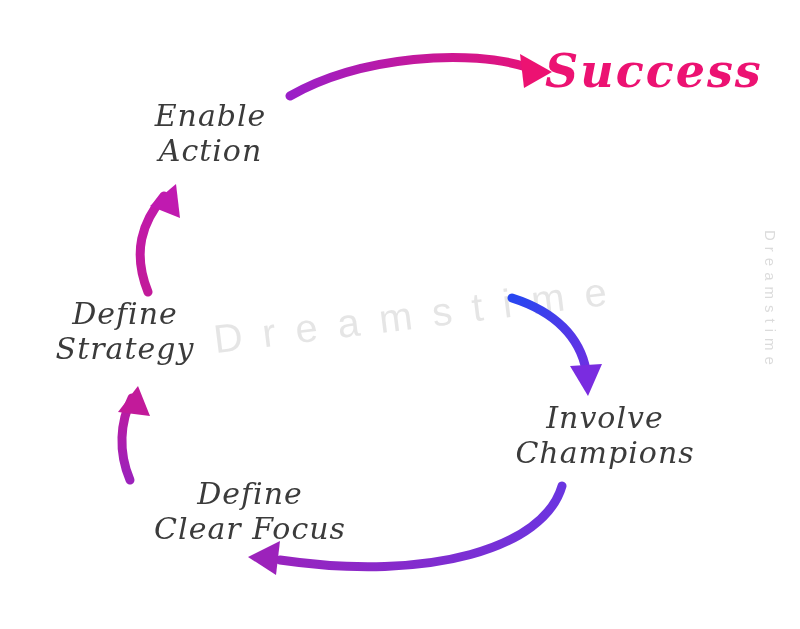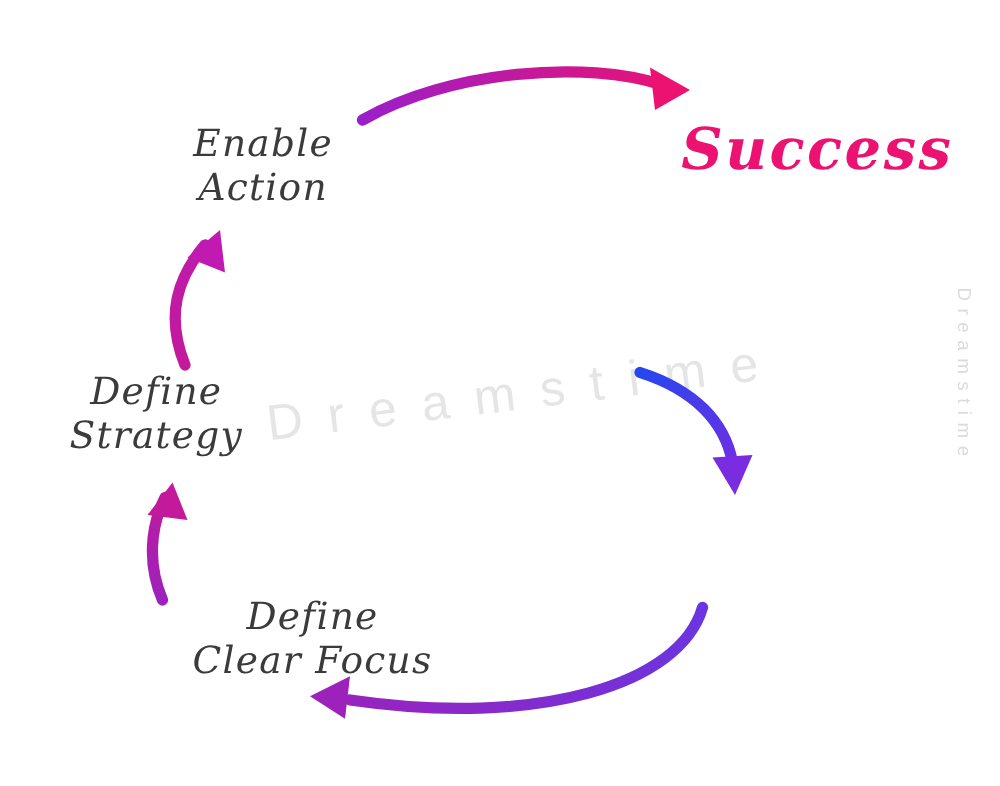--- a/index.html
+++ b/index.html
@@ -29,21 +29,21 @@
     color:#ec1272;
     letter-spacing:2px;
     white-space:nowrap;
     text-align:left;
   }
   .node.enable-action{left:118px;top:98px;width:185px;text-align:center;}
   .node.highlight-discontent{left:395px;top:212px;width:240px;}
   .node.define-strategy{left:35px;top:296px;width:180px;}
   .node.involve-champions{left:500px;top:400px;width:210px;}
   .node.define-clear-focus{left:135px;top:476px;width:230px;}
-  .node.success{left:545px;top:44px;margin-top:48px;}
+  .node.success{left:545px;top:44px;}
   .watermark-diagonal{
     position:absolute;
     left:160px;top:292px;width:520px;
     transform:rotate(-7deg);
     font-size:40px;
     letter-spacing:20px;
     color:rgba(110,110,110,0.18);
     font-family:"Liberation Sans", sans-serif;
     text-align:center;
     pointer-events:none;
@@ -115,16 +115,18 @@
       <path d="M148,292 C132,252 142,222 164,196" fill="none" stroke="url(#gradStratEnable)" stroke-width="9" stroke-linecap="round"></path>
       <polygon points="176,184 150,206 180,218" fill="#c01ab0"></polygon>
     </g>
   </svg>
 
   <div class="node success">Success</div>
   <div class="node enable-action">Enable
 Action</div>
   <div class="node define-strategy">Define
 Strategy</div>
+  <div class="node involve-champions">Involve
+Champions</div>
   <div class="node define-clear-focus">Define
 Clear Focus</div>
 
 </div>
 
 </body></html>

